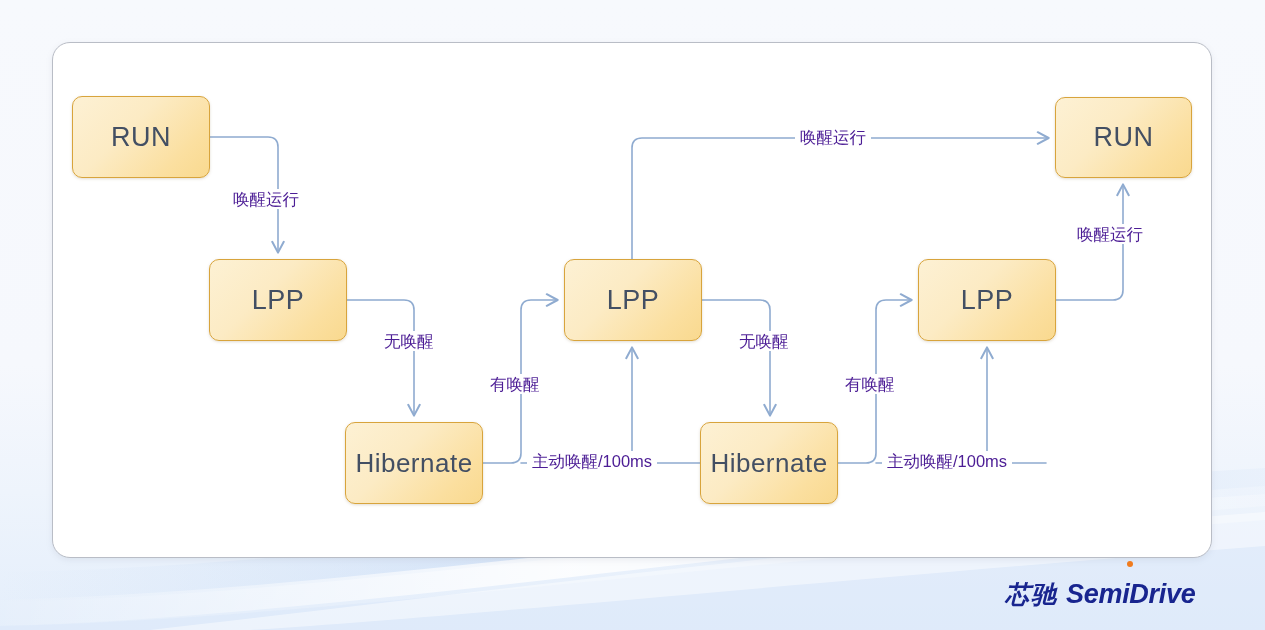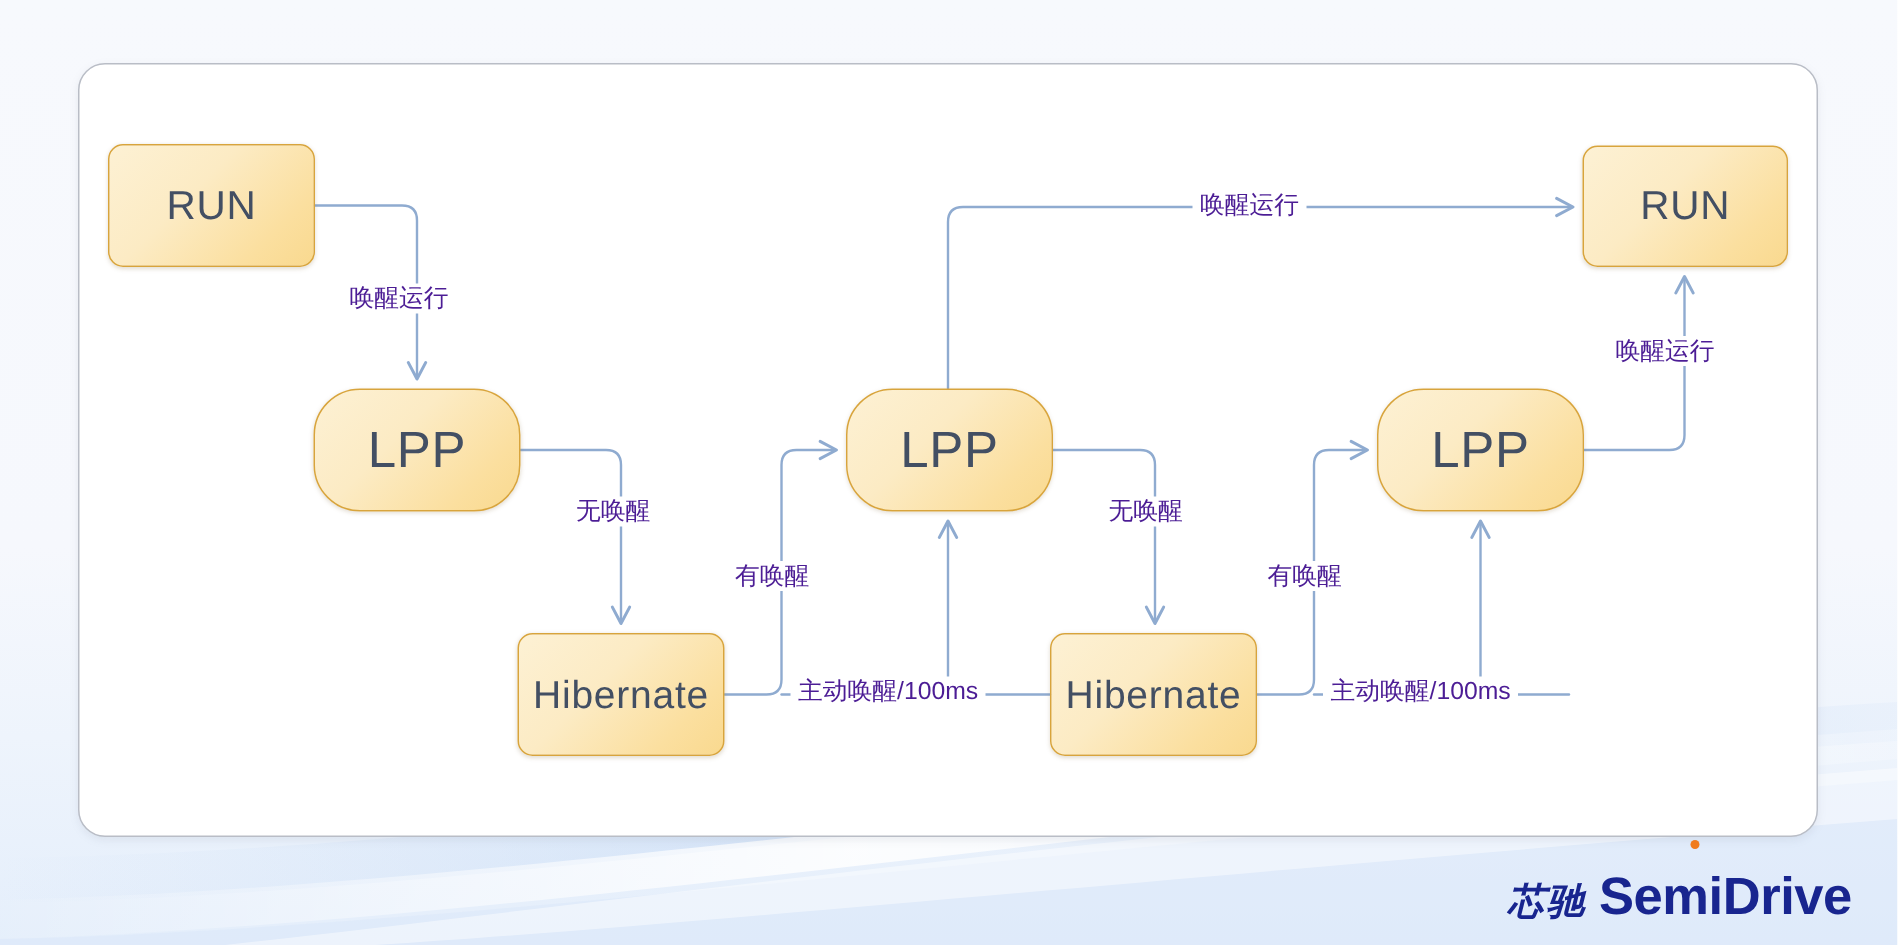--- a/index.html
+++ b/index.html
@@ -53,21 +53,21 @@
     background: linear-gradient(135deg, #fdf1d4 0%, #fcebc4 40%, #fbdf9f 78%, #f9d98f 100%);
     box-shadow: 0 1px 3px rgba(150,130,90,0.28);
     display: flex;
     align-items: center;
     justify-content: center;
     color: #434f63;
     font-size: 26px;
     letter-spacing: 0.5px;
   }
   .node.run   { font-size: 27px; }
-  .node.lpp   { font-size: 34px; border-radius: 31px; }
+  .node.lpp   { font-size: 27px; }
   .node.hib   { font-size: 26px; text-align: center; }
   .edge-label {
     position: absolute;
     color: #4c1d95;
     font-size: 16.5px;
     white-space: nowrap;
     background: #ffffff;
     padding: 0 5px;
     line-height: 20px;
   }
@@ -82,25 +82,26 @@
     white-space: nowrap;
   }
   .logo .cn {
     font-family: "DejaVu Serif", "Liberation Serif", serif;
     font-size: 25px;
     font-weight: bold;
     font-style: italic;
     letter-spacing: 1px;
   }
   .logo .en {
-    font-size: 35px;
+    font-size: 27px;
     font-weight: bold;
     margin-left: 9px;
     letter-spacing: -0.3px;
     position: relative;
+    font-style: italic;
   }
   .logo .dot {
     position: absolute;
     width: 6px;
     height: 6px;
     border-radius: 50%;
     background: #f07c1e;
     left: 61px;
     top: -18px;
   }

